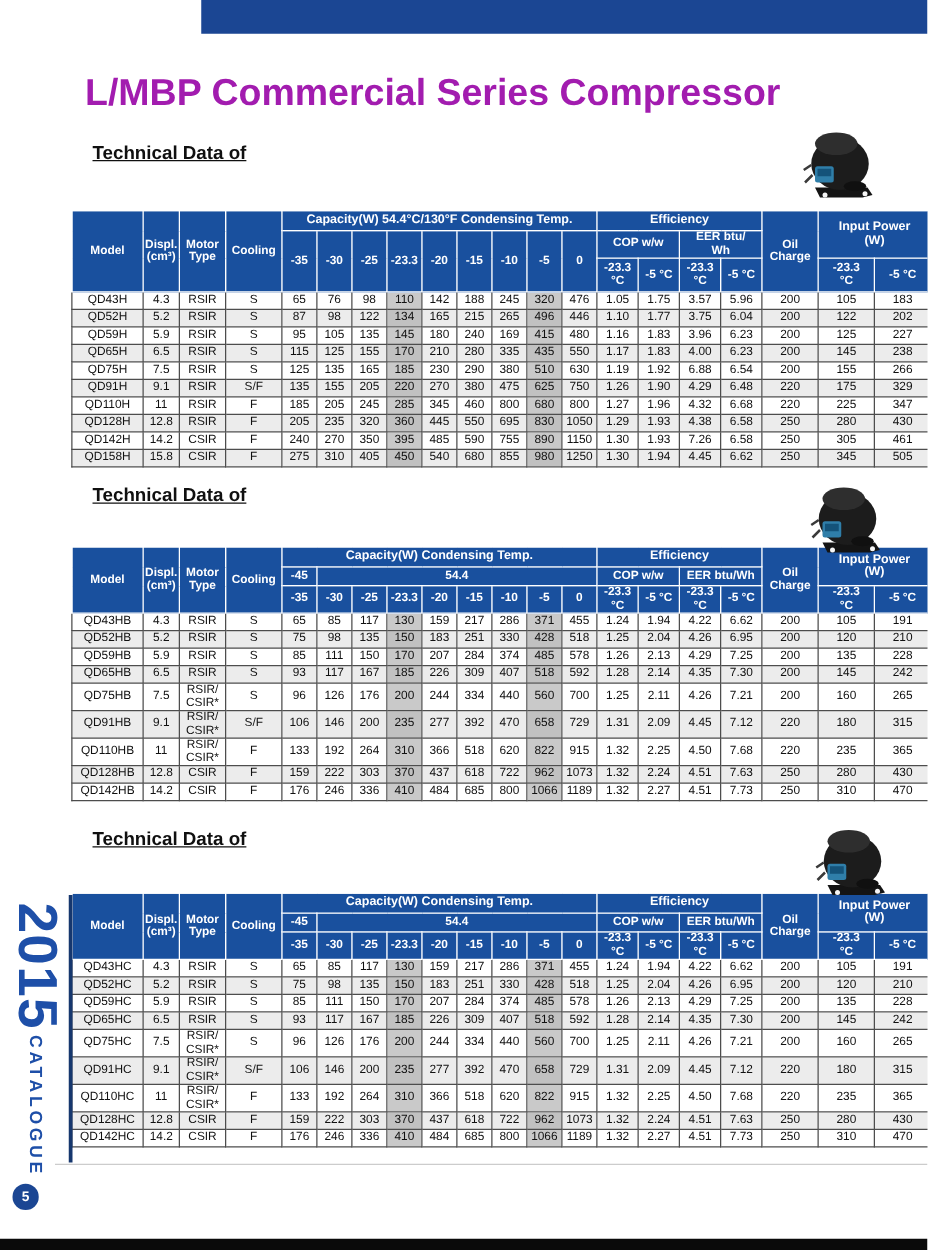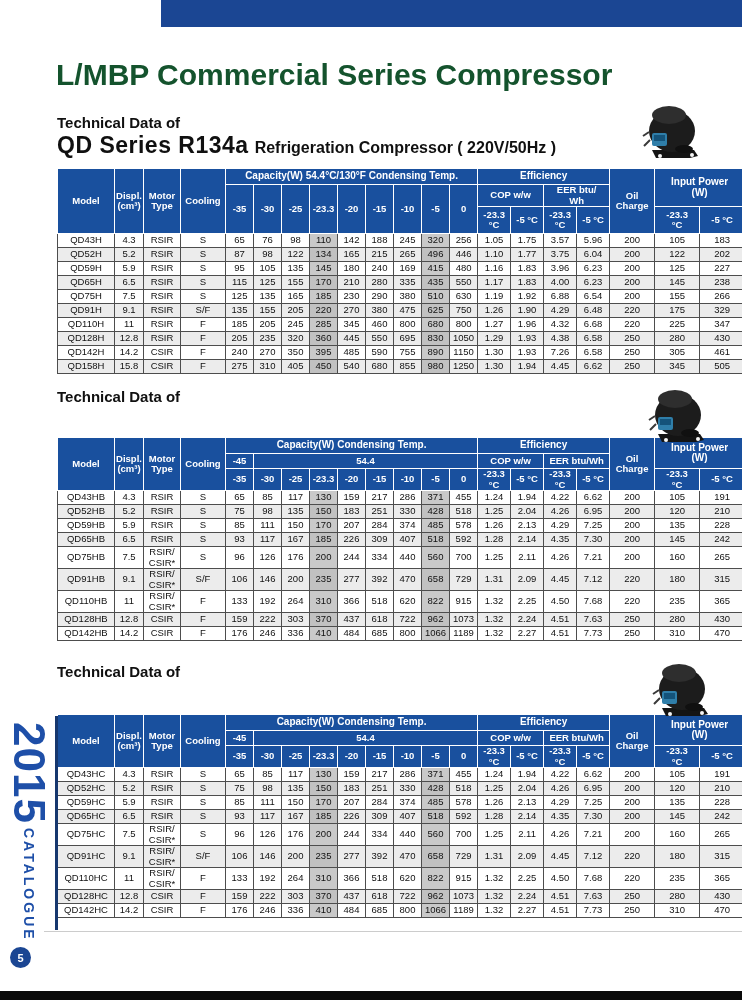--- a/index.html
+++ b/index.html
@@ -4,25 +4,25 @@
 <style>
   html,body{margin:0;padding:0;}
   body{
     width:742px;height:1000px;position:relative;background:#ffffff;
     font-family:"Liberation Sans",sans-serif;overflow:hidden;
   }
   
   .banner{position:absolute;left:161px;top:0;width:581px;height:27px;background:#1b4693;}
   
   .main-title{
-    position:absolute;left:56px;top:58px;width:620px;
-    font-size:30px;font-weight:bold;color:#14532d;letter-spacing:0px;
+    position:absolute;left:68px;top:58px;width:620px;
+    font-size:30px;font-weight:bold;color:#a21caf;letter-spacing:0px;
   }
   
-  .section-head{position:absolute;left:57px;width:600px;color:#101010;}
+  .section-head{position:absolute;left:74px;width:600px;color:#101010;text-decoration:underline;}
   .pre-title{font-size:15px;font-weight:bold;line-height:17px;display:block;}
   .series-line{display:block;margin-top:1px;white-space:nowrap;}
   .series-name{font-size:23px;font-weight:bold;letter-spacing:0.5px;}
   .series-sub{font-size:16px;font-weight:bold;margin-left:6px;}
   
   .data-table{
     position:absolute;left:57px;width:684px;border-collapse:collapse;table-layout:fixed;
     border:1px solid #3c3c3c;
   }
   .data-table th{
@@ -61,23 +61,20 @@
 <body>
 
 <div class="banner"></div>
 
 <h1 class="main-title" style="margin:0;">L/MBP Commercial Series Compressor</h1>
 
 <div id="sections">
   <div>
     <div class="section-head" style="top: 114px;">
       <span class="pre-title">Technical Data of</span>
-      <span class="series-line">
-        <span class="series-name">QD Series R134a</span><span class="series-sub">Refrigeration Compressor ( 220V/50Hz )</span>
-      </span>
     </div>
     <table class="data-table" style="top: 168px;">
       <colgroup>
           <col style="width: 57px;">
           <col style="width: 29px;">
           <col style="width: 37px;">
           <col style="width: 45px;">
           <col style="width: 28px;">
           <col style="width: 28px;">
           <col style="width: 28px;">
@@ -143,21 +140,21 @@
             <td>RSIR</td>
             <td>S</td>
             <td>65</td>
             <td>76</td>
             <td>98</td>
             <td class="hl">110</td>
             <td>142</td>
             <td>188</td>
             <td>245</td>
             <td class="hl">320</td>
-            <td>256</td>
+            <td>476</td>
             <td>1.05</td>
             <td>1.75</td>
             <td>3.57</td>
             <td>5.96</td>
             <td>200</td>
             <td>105</td>
             <td>183</td>
           </tr>
           <tr class="alt">
             <td>QD52H</td>

